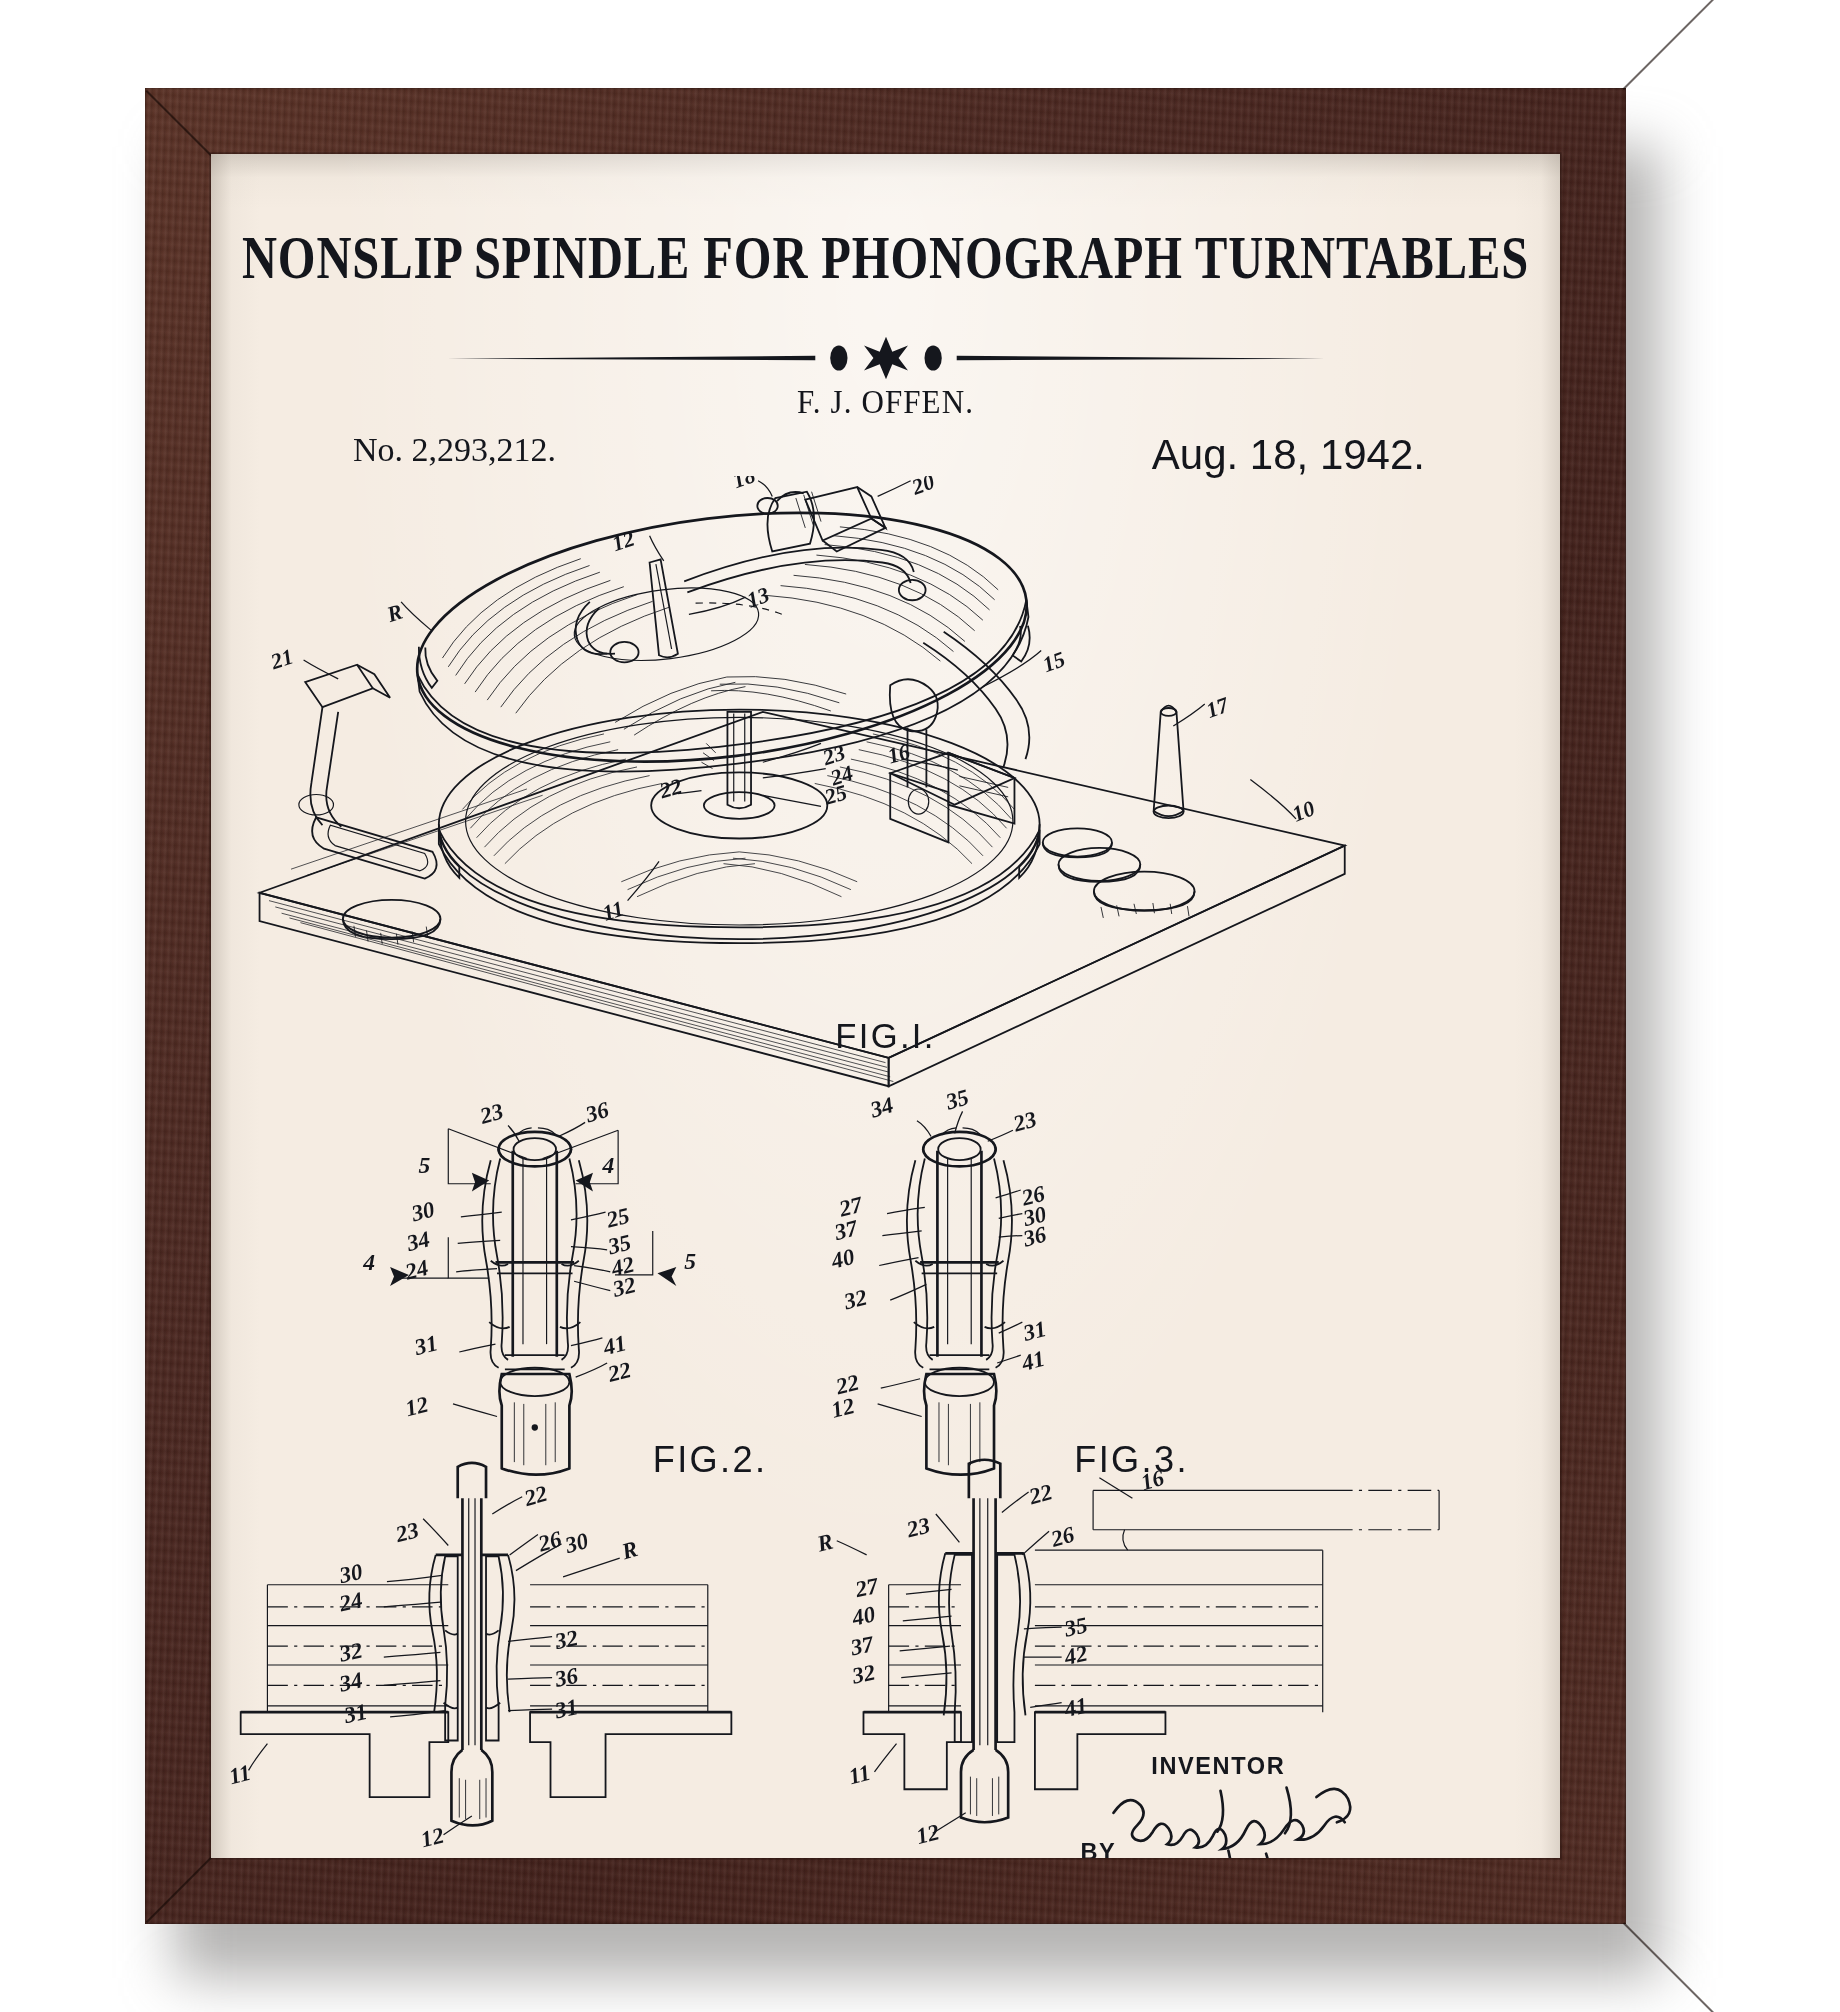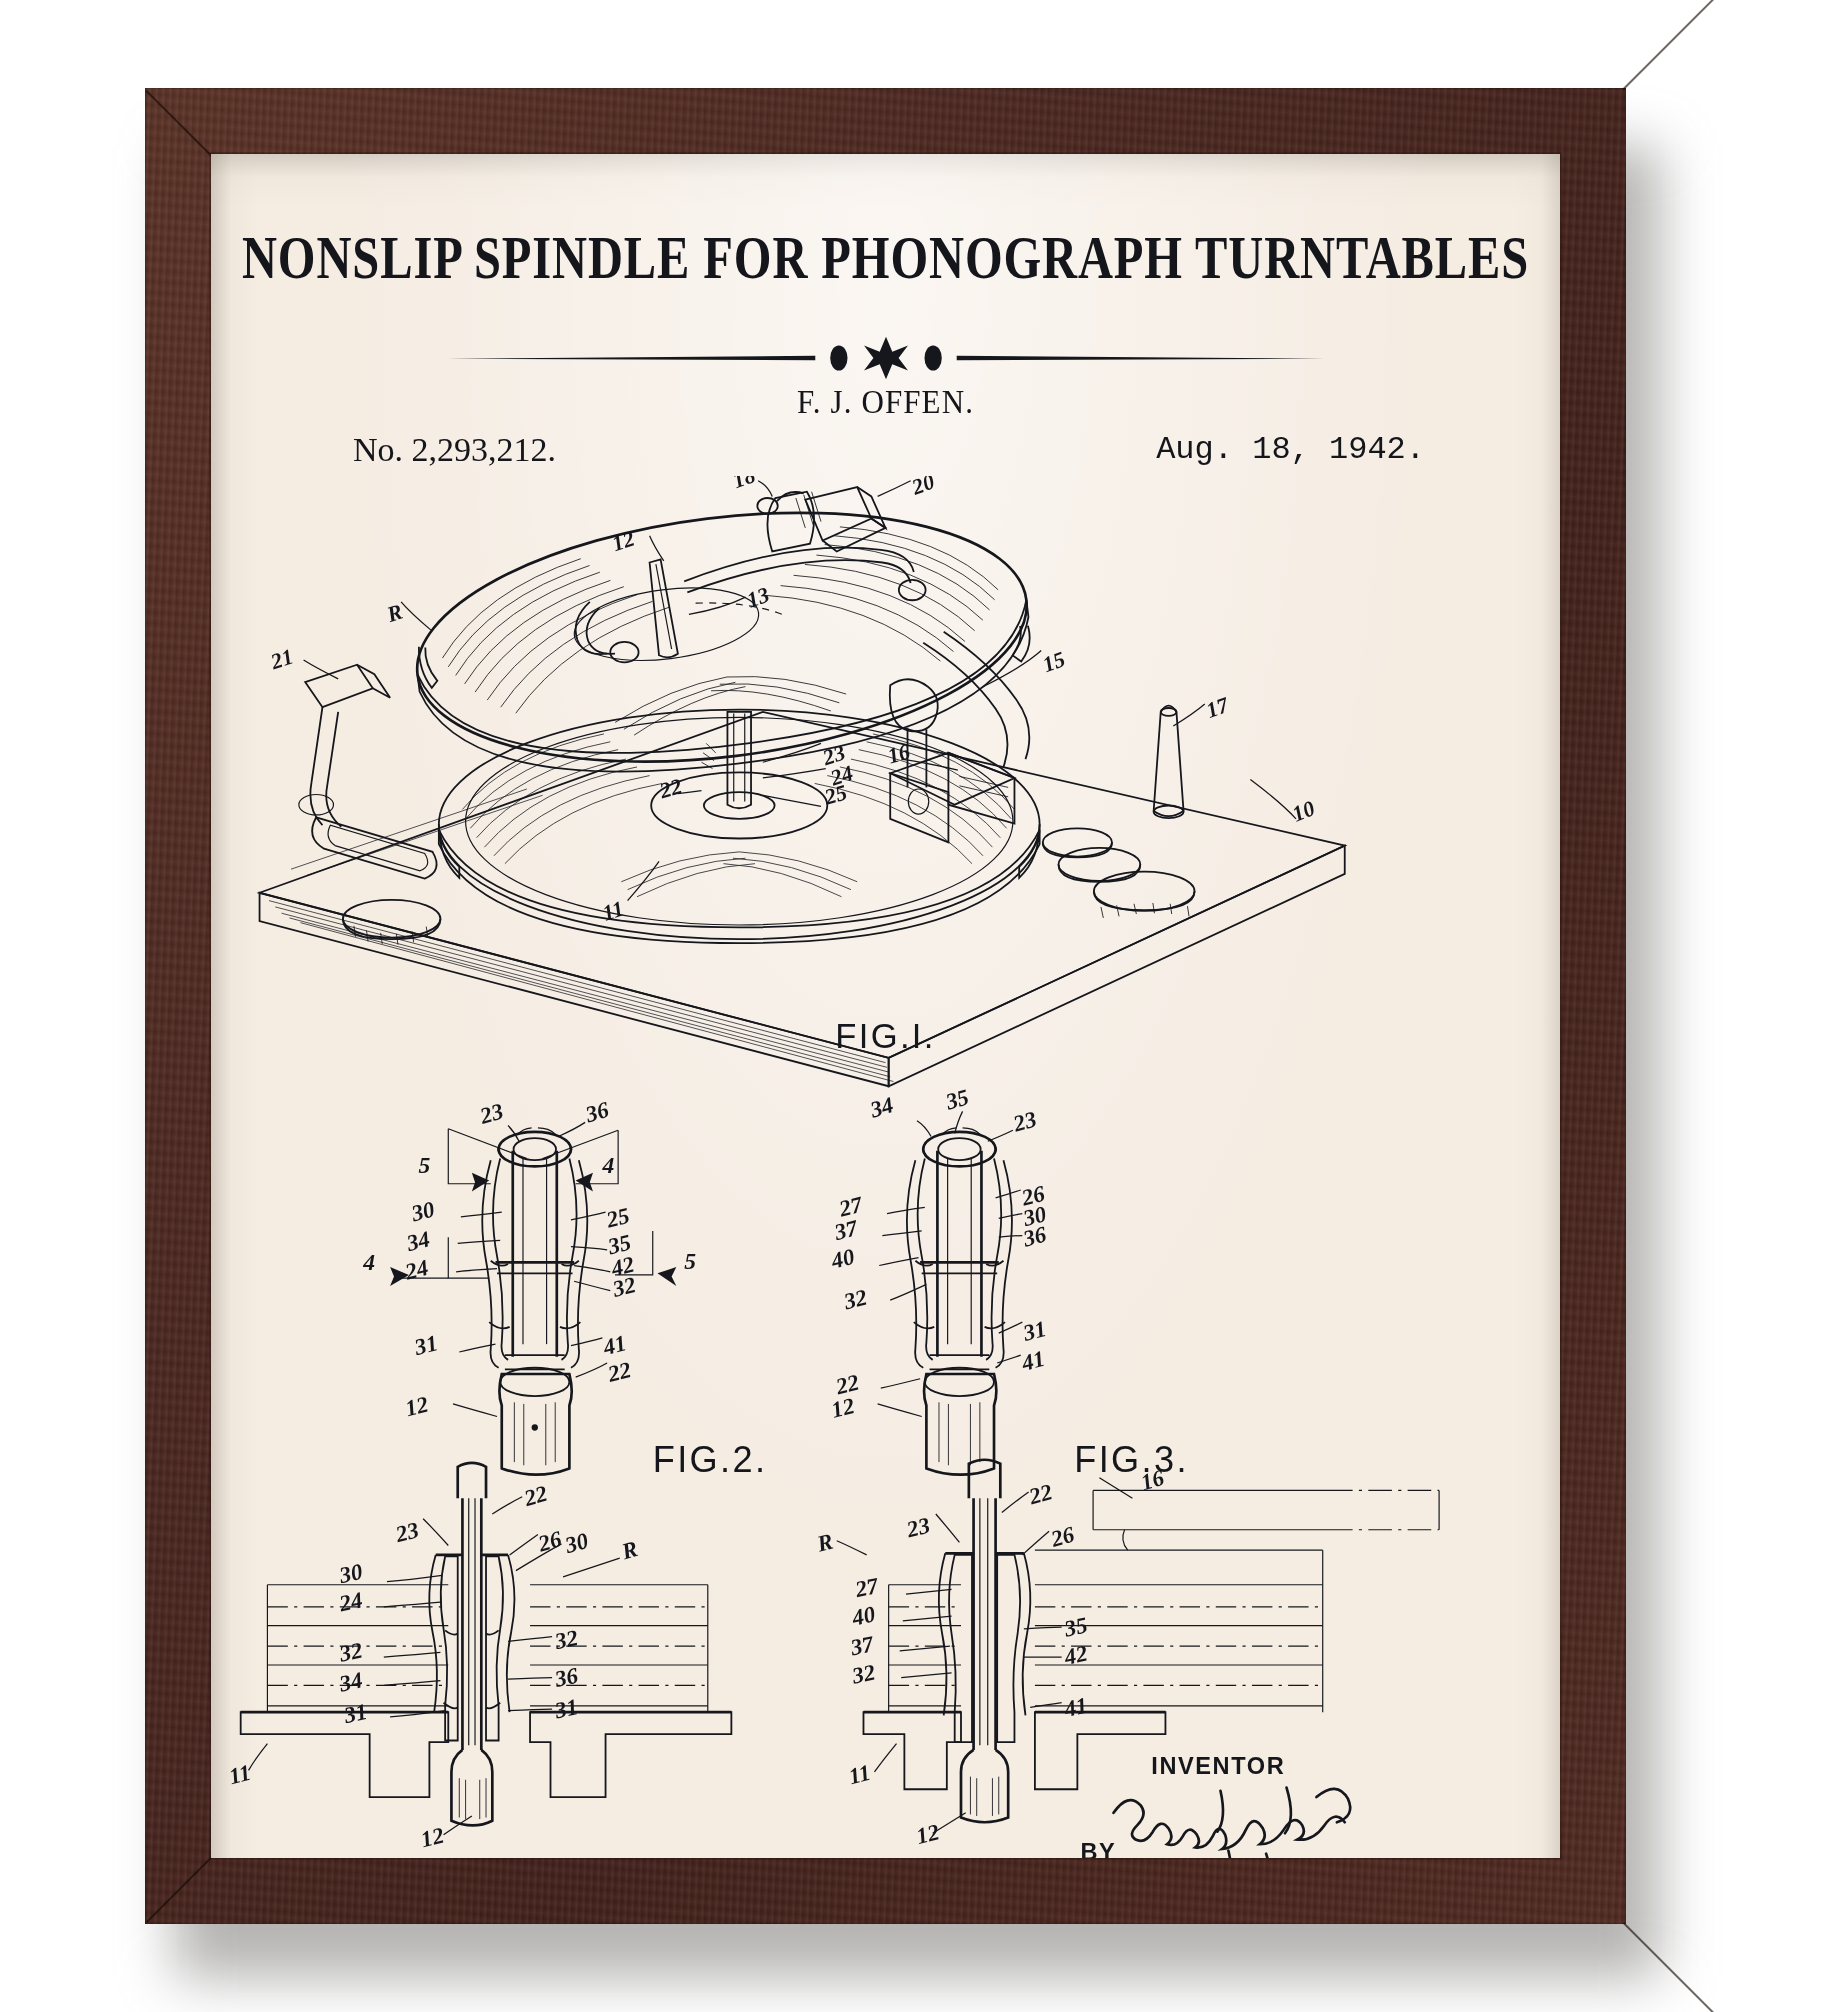--- a/index.html
+++ b/index.html
@@ -147,22 +147,22 @@
     top: 277px;
     font-family: "Liberation Serif", serif;
     font-size: 34px;
     color: #14161c;
     text-align: right;
   }
   #patent-date {
     position: absolute;
     right: 135px;
     top: 277px;
-    font-family: Liberation Mono, monospace;
-    font-size: 32px;
+    font-family: Liberation Sans, sans-serif;
+    font-size: 42px;
     color: #14161c;
   }
 
   
   #drawing-plate {
     position: absolute;
     left: 0;
     top: 322px;
     width: 100%;
     height: 1384px;

